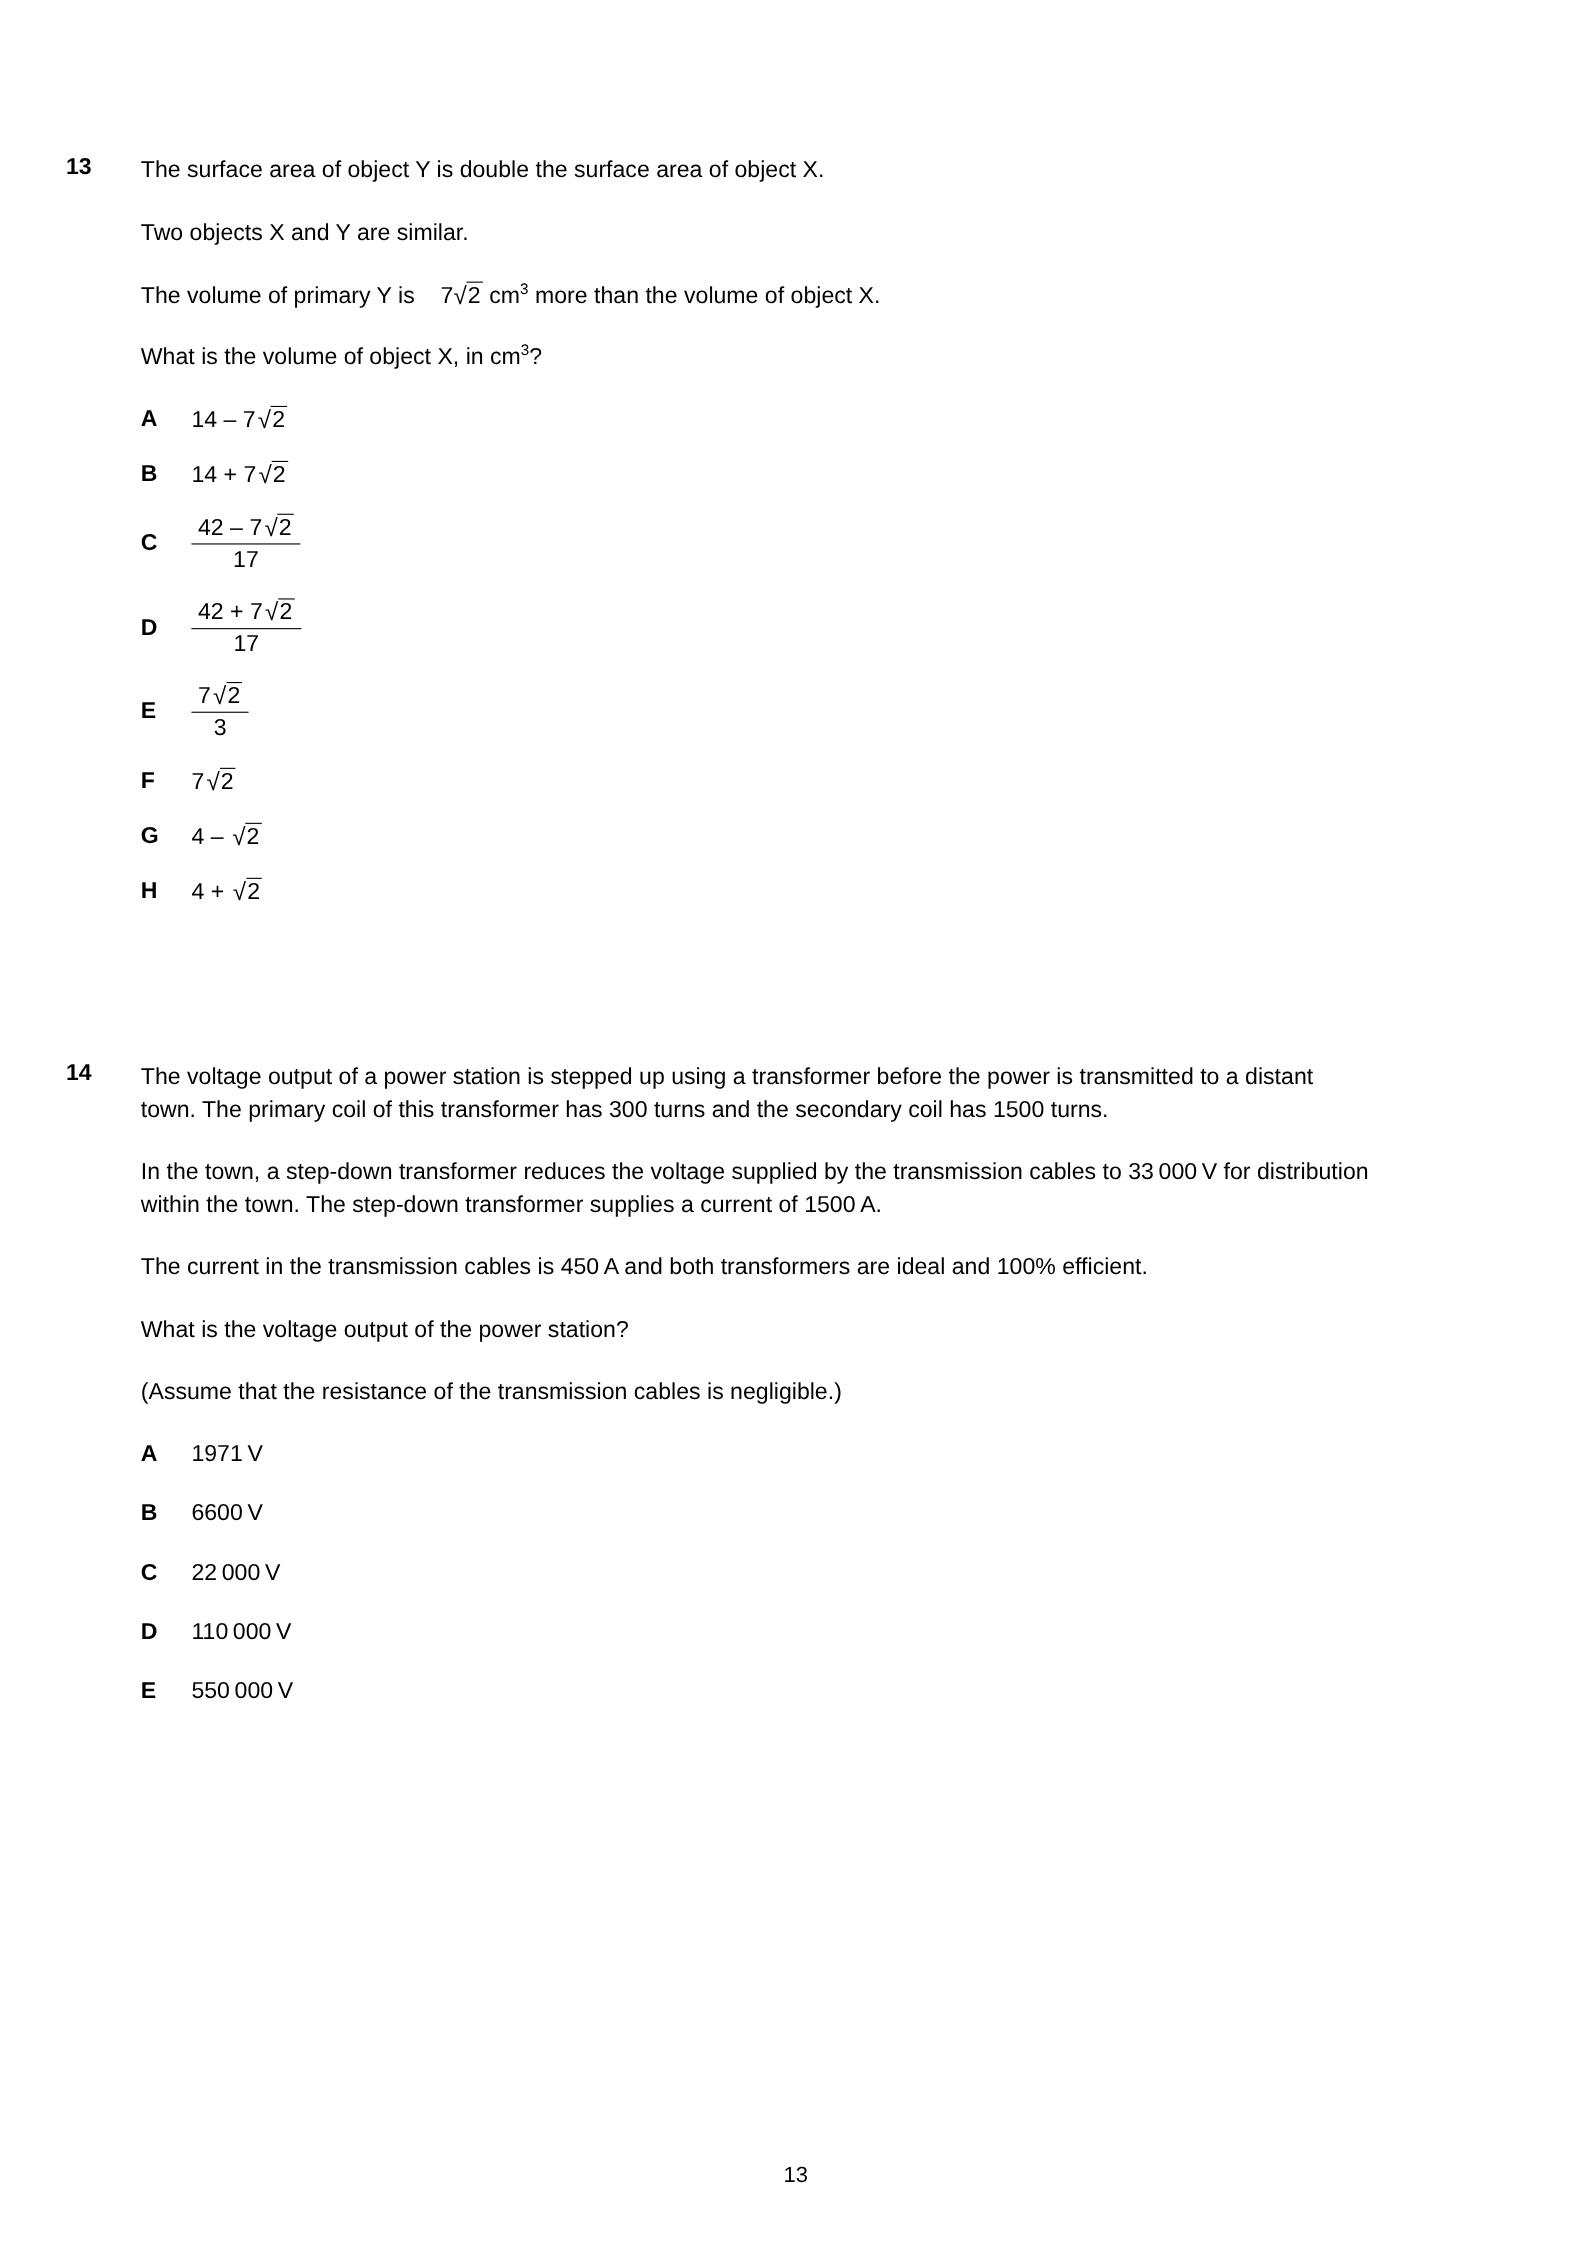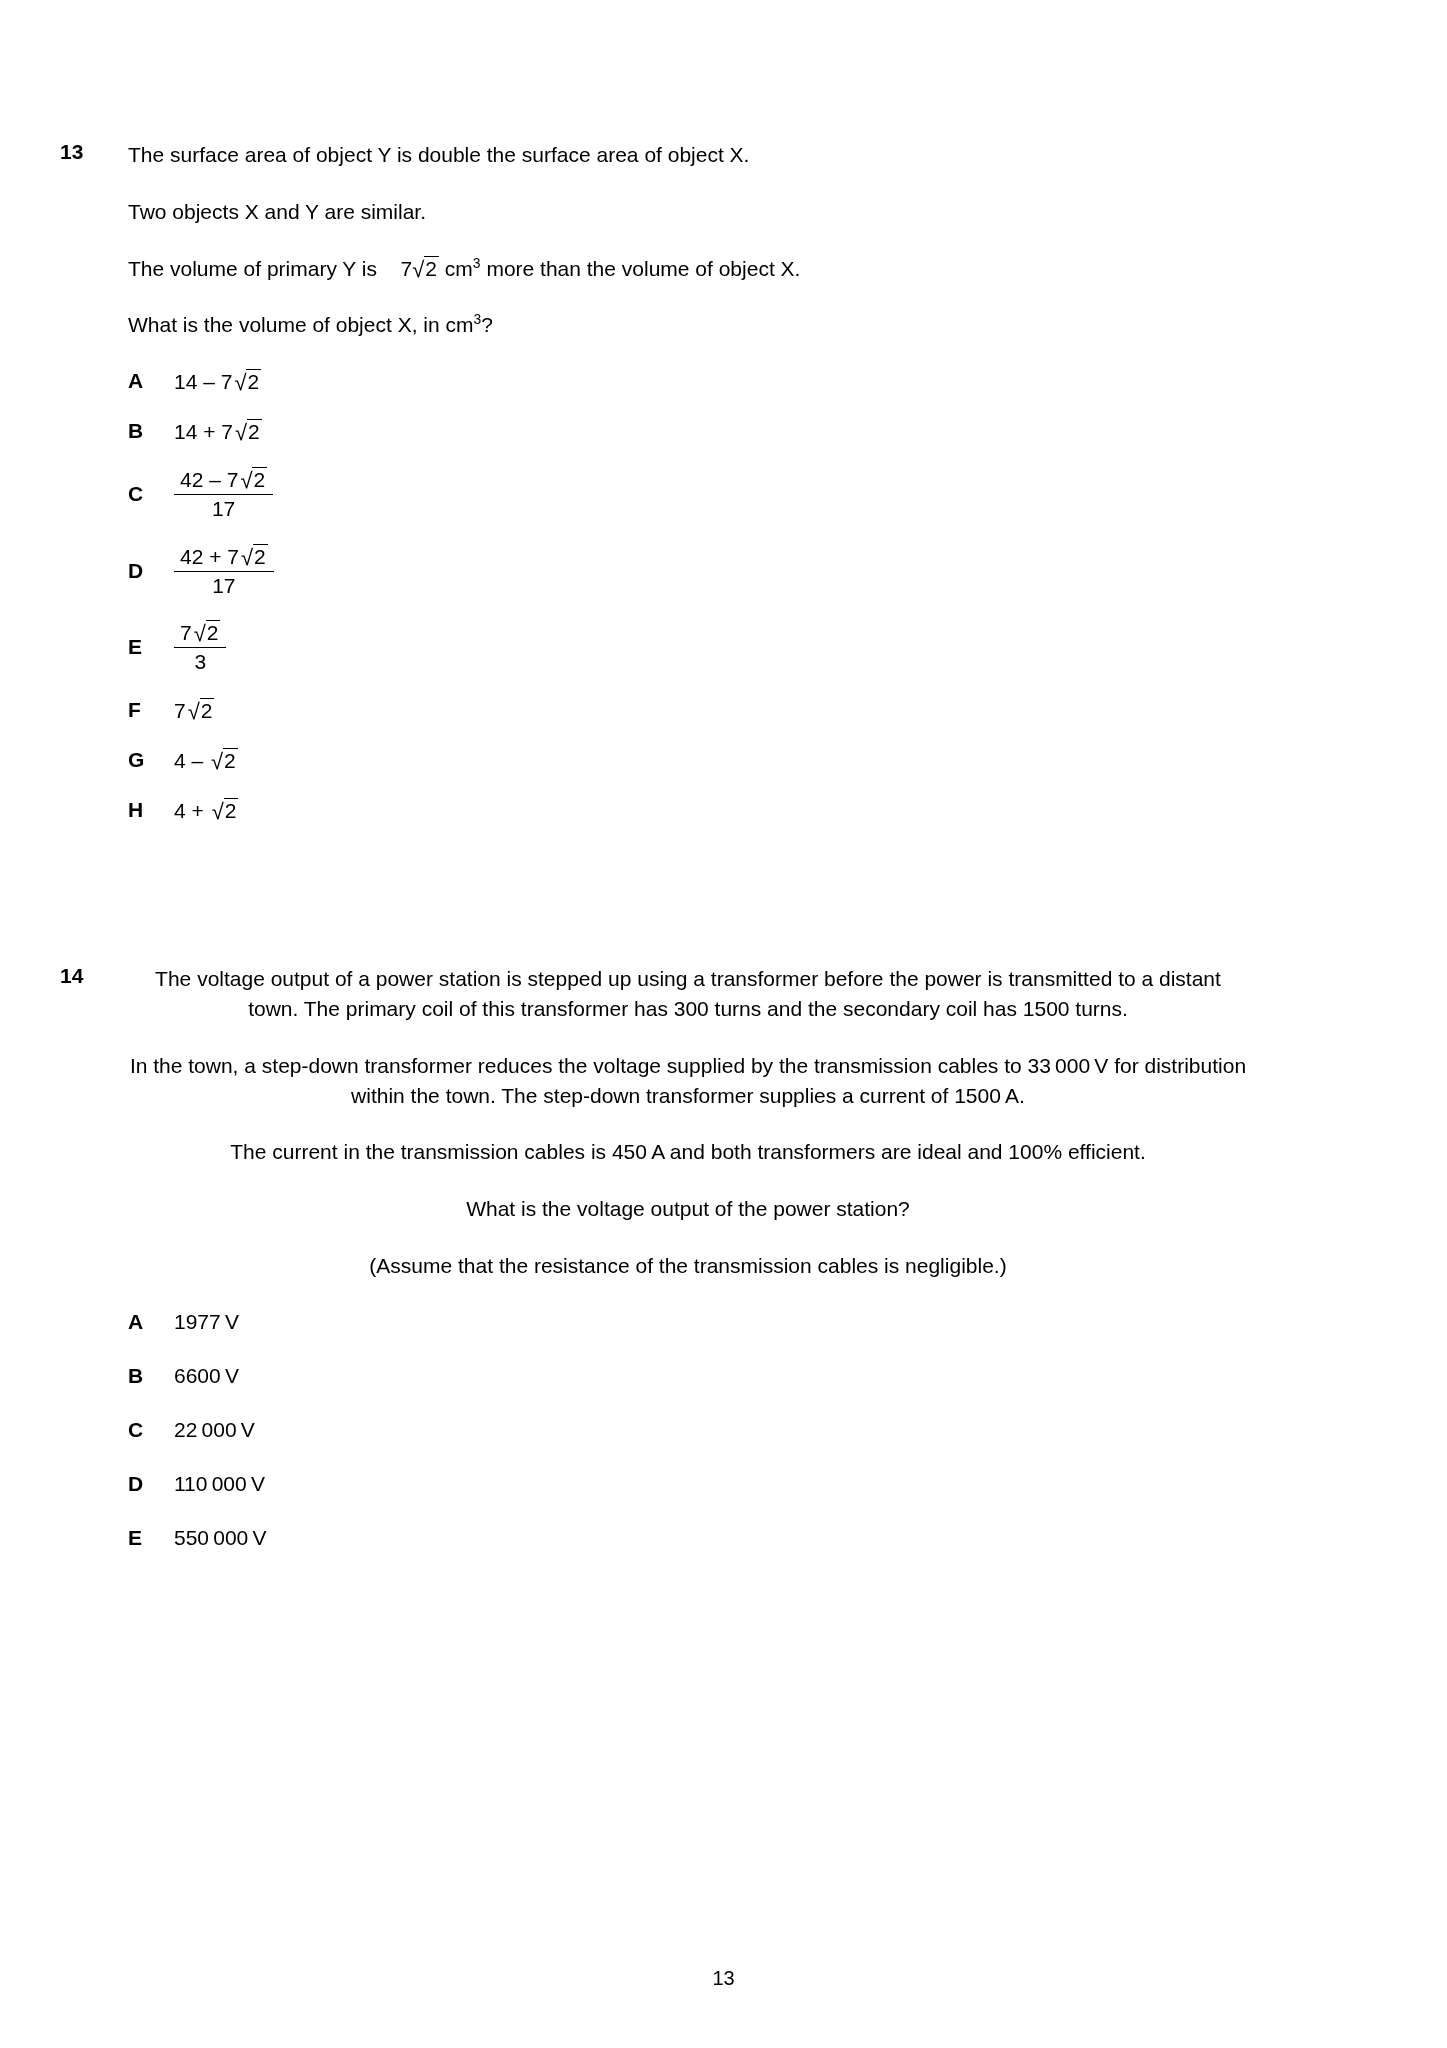--- a/index.html
+++ b/index.html
@@ -101,21 +101,20 @@
   sup.small {
     font-size: 0.66em;
     vertical-align: super;
     line-height: 0;
   }
   .gap-q {
     height: 118px;
   }
   .q14 .q-body .para {
     max-width: 1120px;
-    text-align: center;
   }
   .q14 .opt-row {
     margin-bottom: 26px;
   }
   .page-number {
     position: absolute;
     bottom: 58px;
     left: 0;
     width: 1447px;
     text-align: center;
@@ -227,21 +226,21 @@
 
       <div class="para">The voltage output of a power station is stepped up using a transformer before the power is transmitted to a distant town. The primary coil of this transformer has 300 turns and the secondary coil has 1500 turns.</div>
       <div class="para">In the town, a step-down transformer reduces the voltage supplied by the transmission cables to 33 000 V for distribution within the town. The step-down transformer supplies a current of 1500 A.</div>
       <div class="para">The current in the transmission cables is 450 A and both transformers are ideal and 100% efficient.</div>
       <div class="para">What is the voltage output of the power station?</div>
       <div class="para">(Assume that the resistance of the transmission cables is negligible.)</div>
 
       <div class="options">
         <div class="opt-row">
           <span class="opt-letter">A</span>
-          <span class="opt-val">1977 V</span>
+          <span class="opt-val">1971 V</span>
         </div>
         <div class="opt-row">
           <span class="opt-letter">B</span>
           <span class="opt-val">6600 V</span>
         </div>
         <div class="opt-row">
           <span class="opt-letter">C</span>
           <span class="opt-val">22 000 V</span>
         </div>
         <div class="opt-row">

